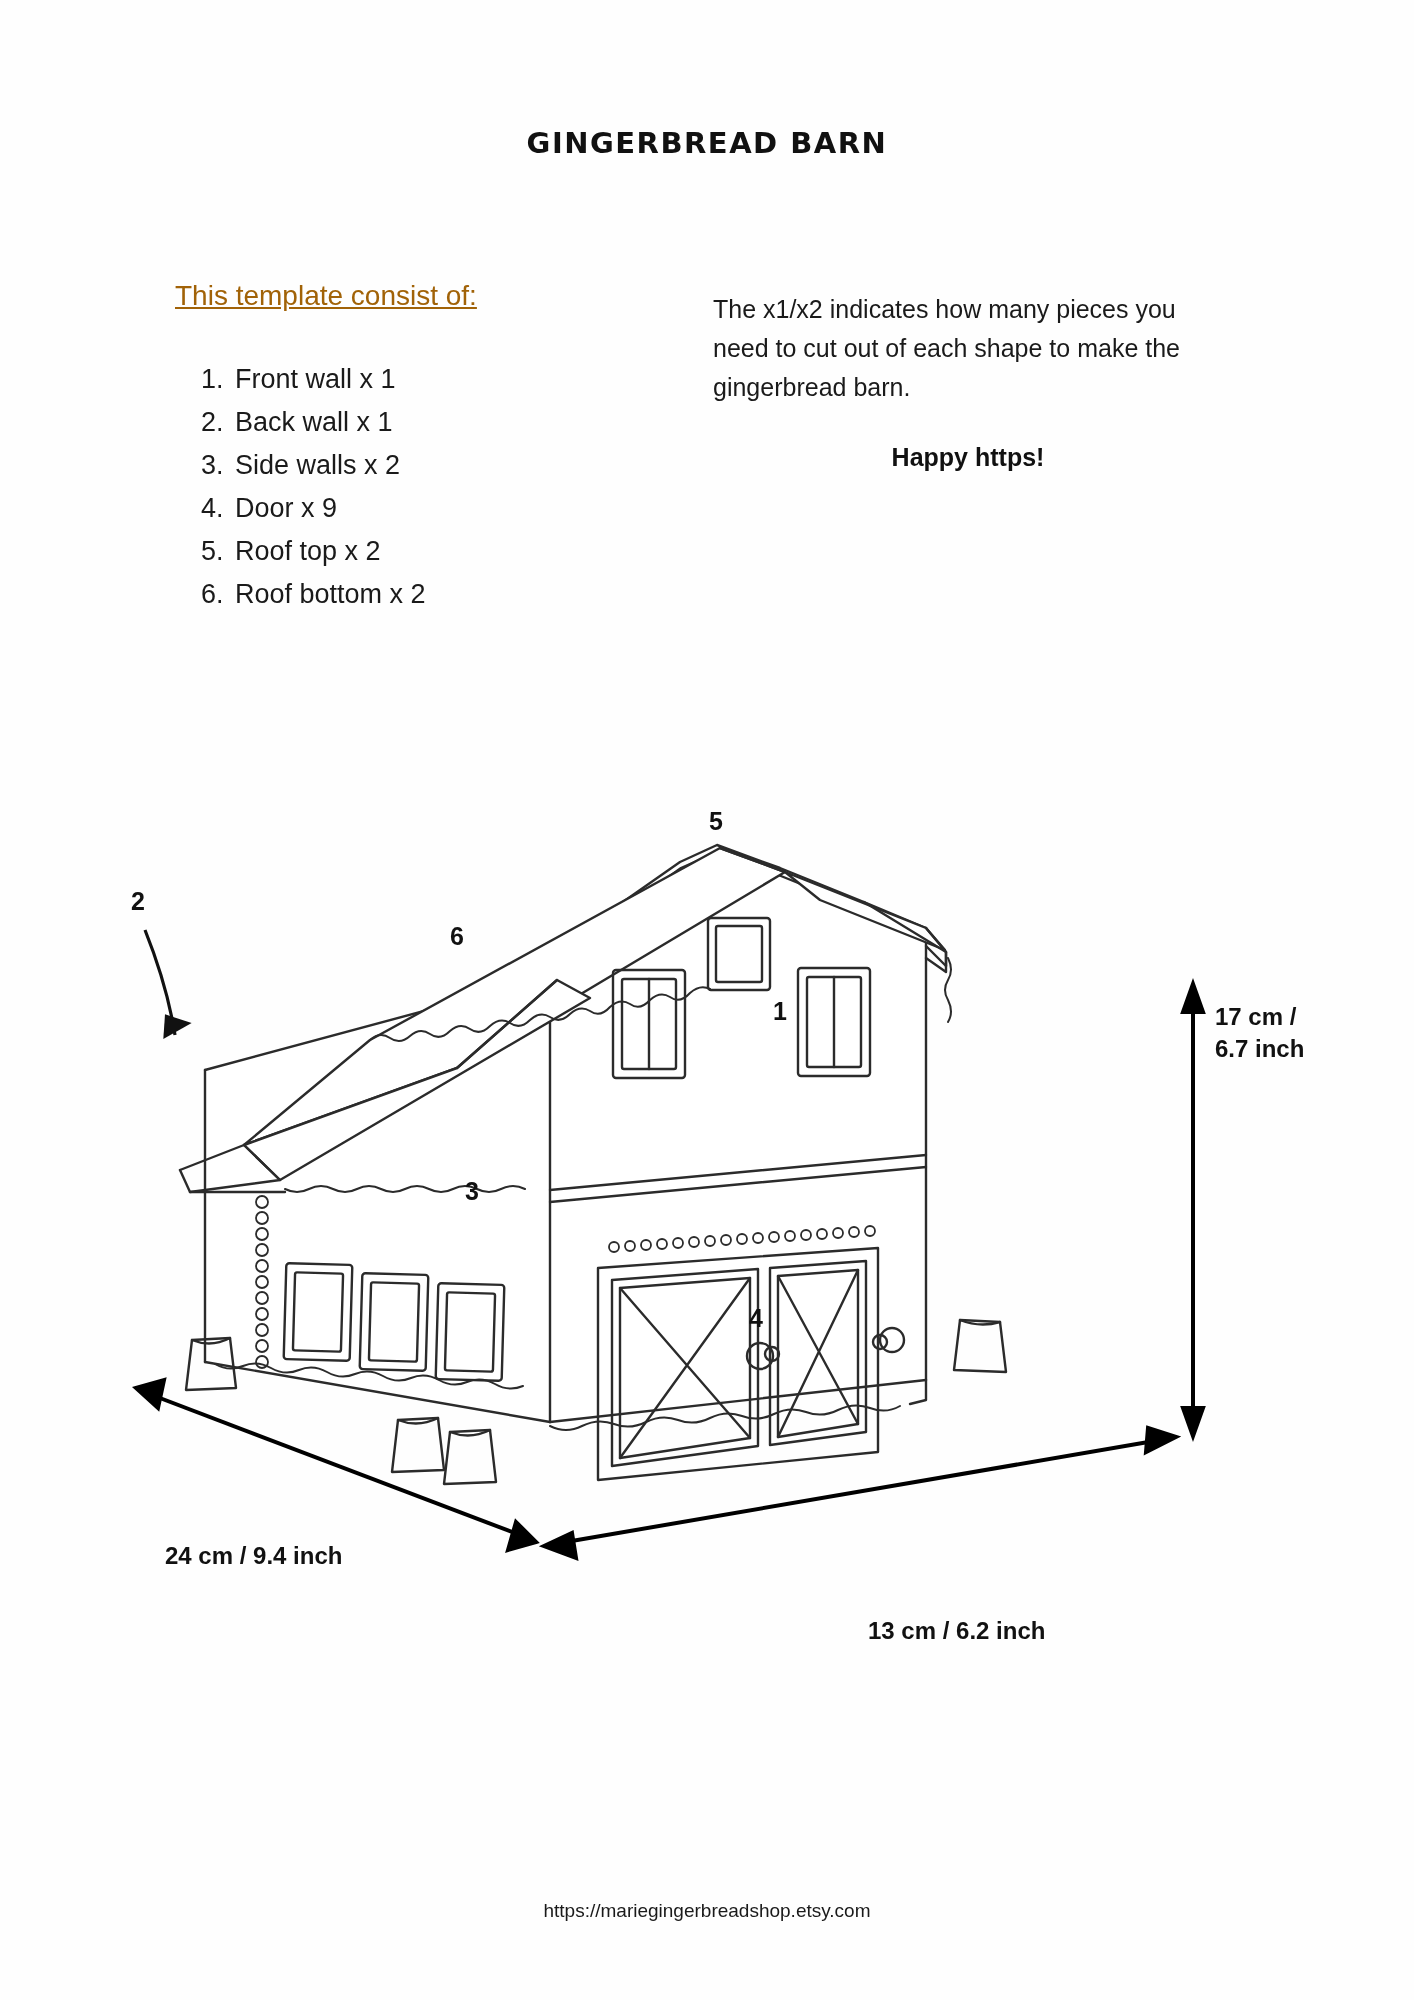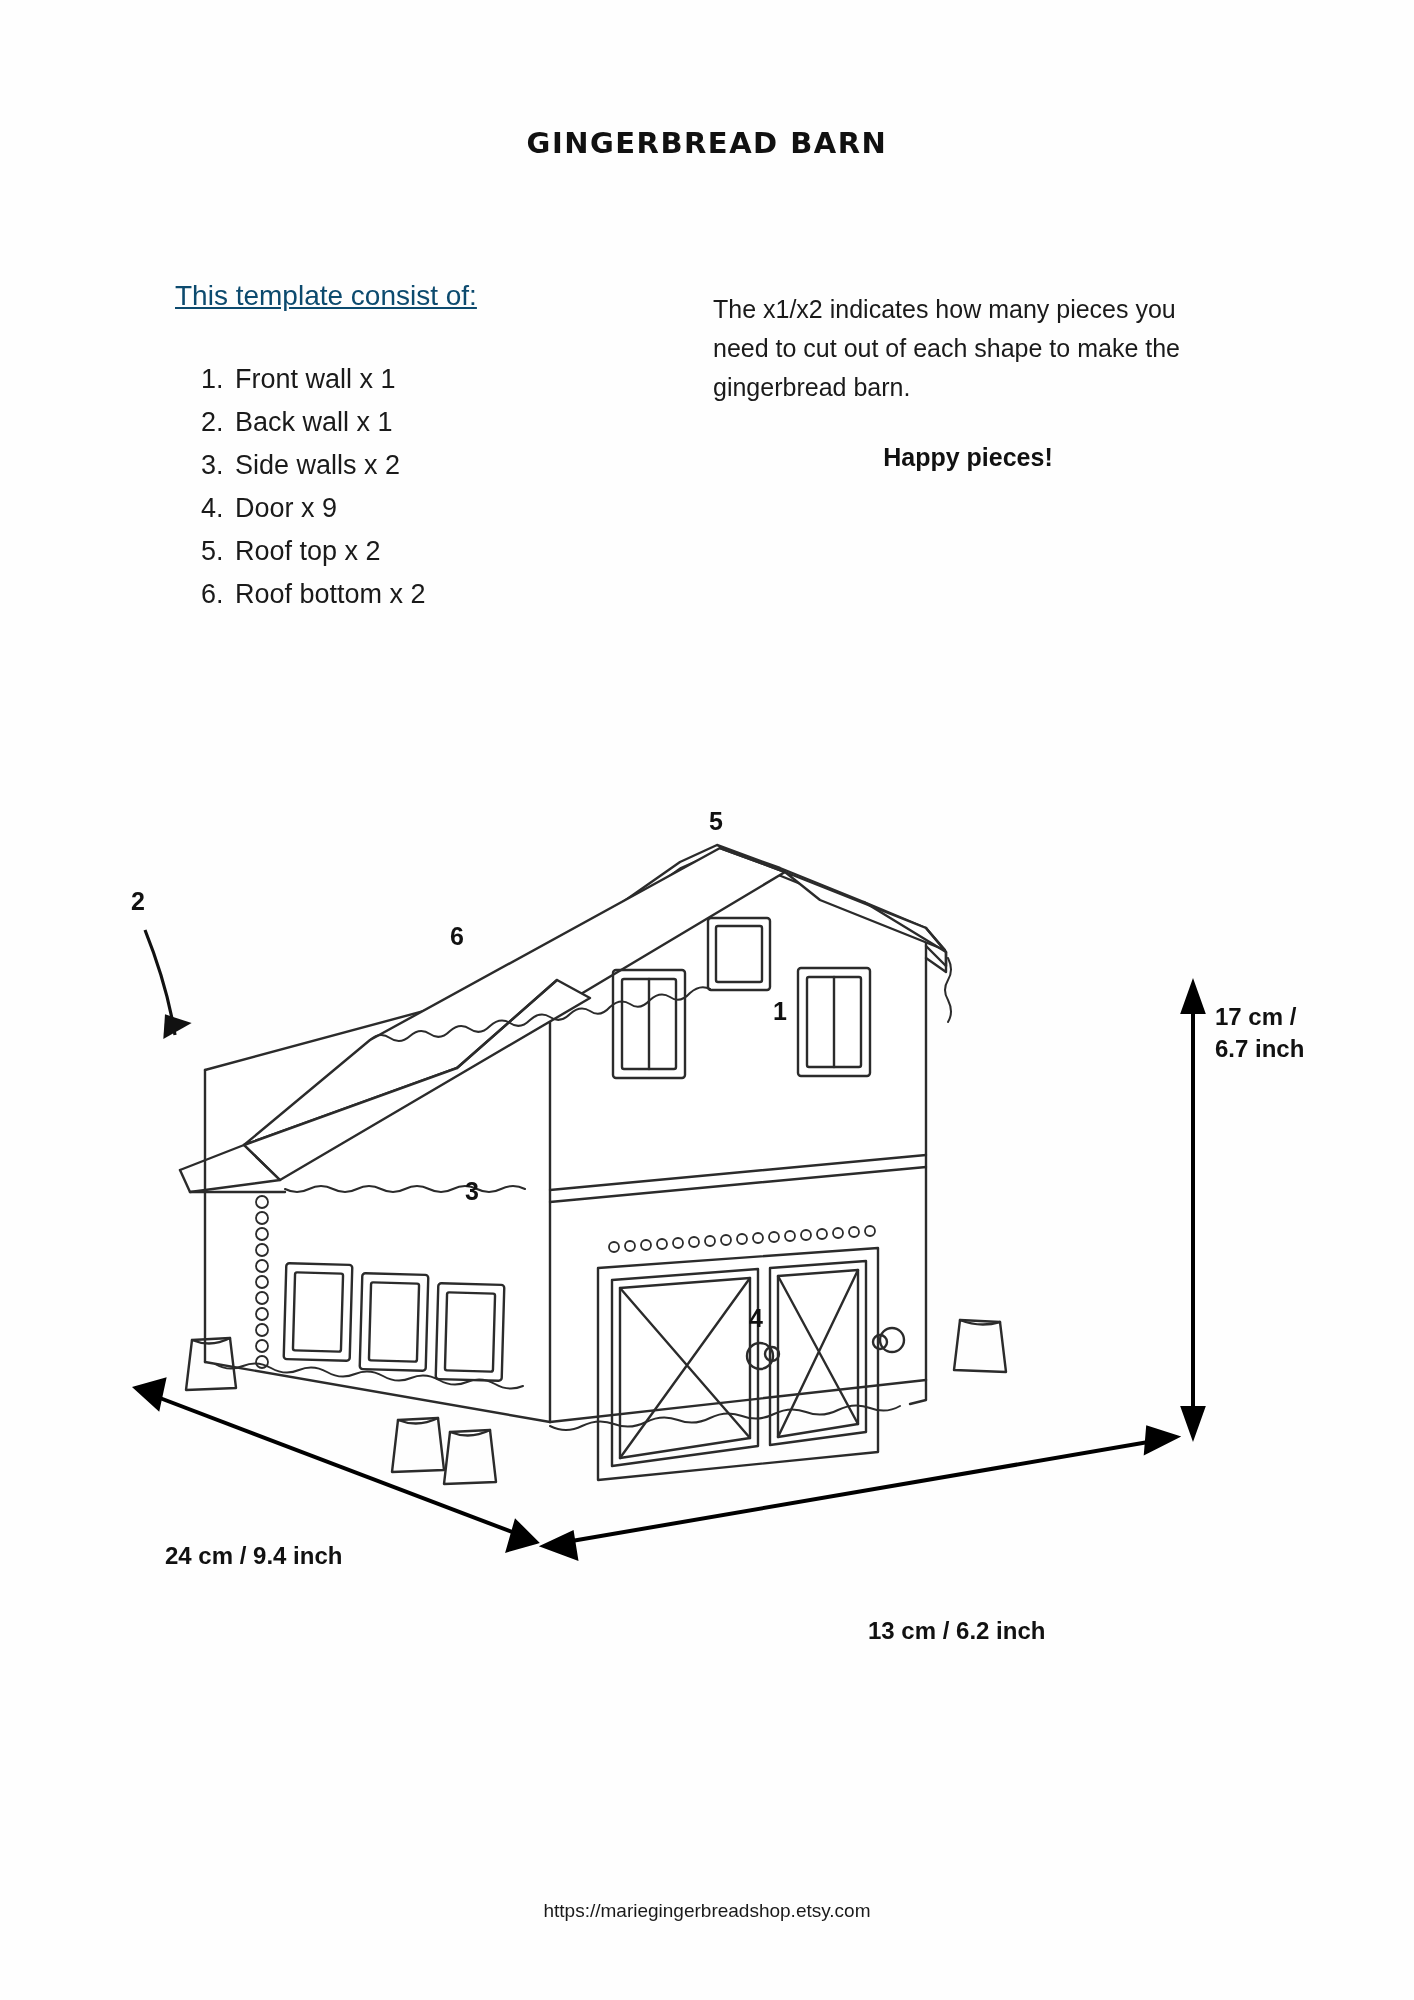--- a/index.html
+++ b/index.html
@@ -35,21 +35,21 @@
     color: #111;
   }
 
   
   .list-heading {
     position: absolute;
     left: 175px;
     top: 280px;
     font-size: 28px;
     text-decoration: underline;
-    color: #0c4a6e;
+    color: #a16207;
   }
   .list-wrap {
     position: absolute;
     left: 193px;
     top: 358px;
     width: 430px;
   }
   .list-wrap ol {
     margin: 0;
     padding-left: 38px;
@@ -135,21 +135,21 @@
       <li>Front wall x 1</li>
       <li>Back wall x 1</li>
       <li> Side walls x 2</li>
       <li>Door x 9</li>
       <li>Roof top x 2</li>
       <li>Roof bottom x 2</li>
     </ol>
   </div>
 
   <div class="note">The x1/x2 indicates how many pieces you need to cut out of each shape to make the gingerbread barn.</div>
-  <div class="happy">Happy pieces!</div>
+  <div class="happy">Happy https!</div>
 
   <div class="drawing">
     <svg viewBox="0 0 1190 930" xmlns="http://www.w3.org/2000/svg">
       <g fill="none" stroke="#2b2b2b" stroke-width="2.4" stroke-linejoin="round" stroke-linecap="round">
 
         <path d="M430 235 L596 120 L806 185 L806 640 L430 680 Z" fill="#ffffff" stroke="none"></path>
 
         <path d="M85 330 L430 235 L430 680 L85 620 Z" fill="#ffffff" stroke="none"></path>
 
         <path d="M85 330 L430 237"></path>

